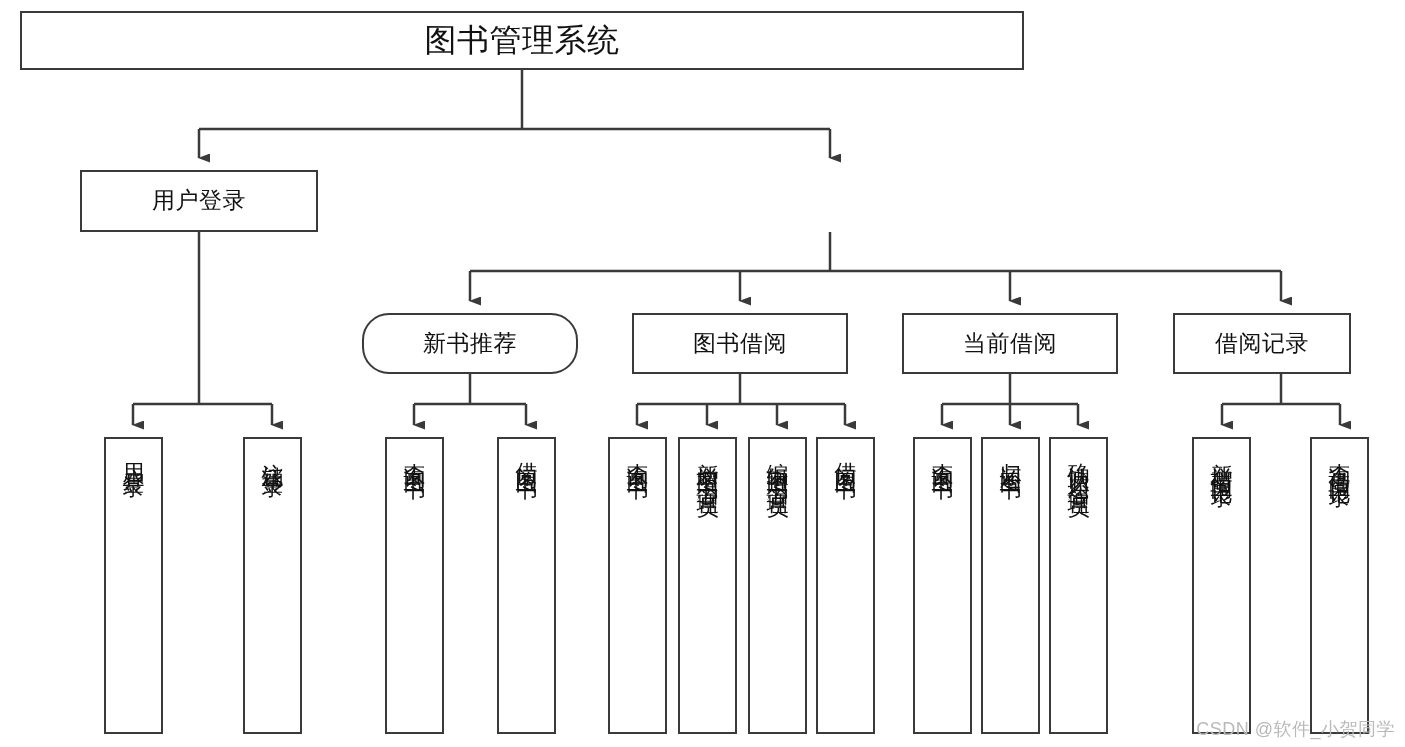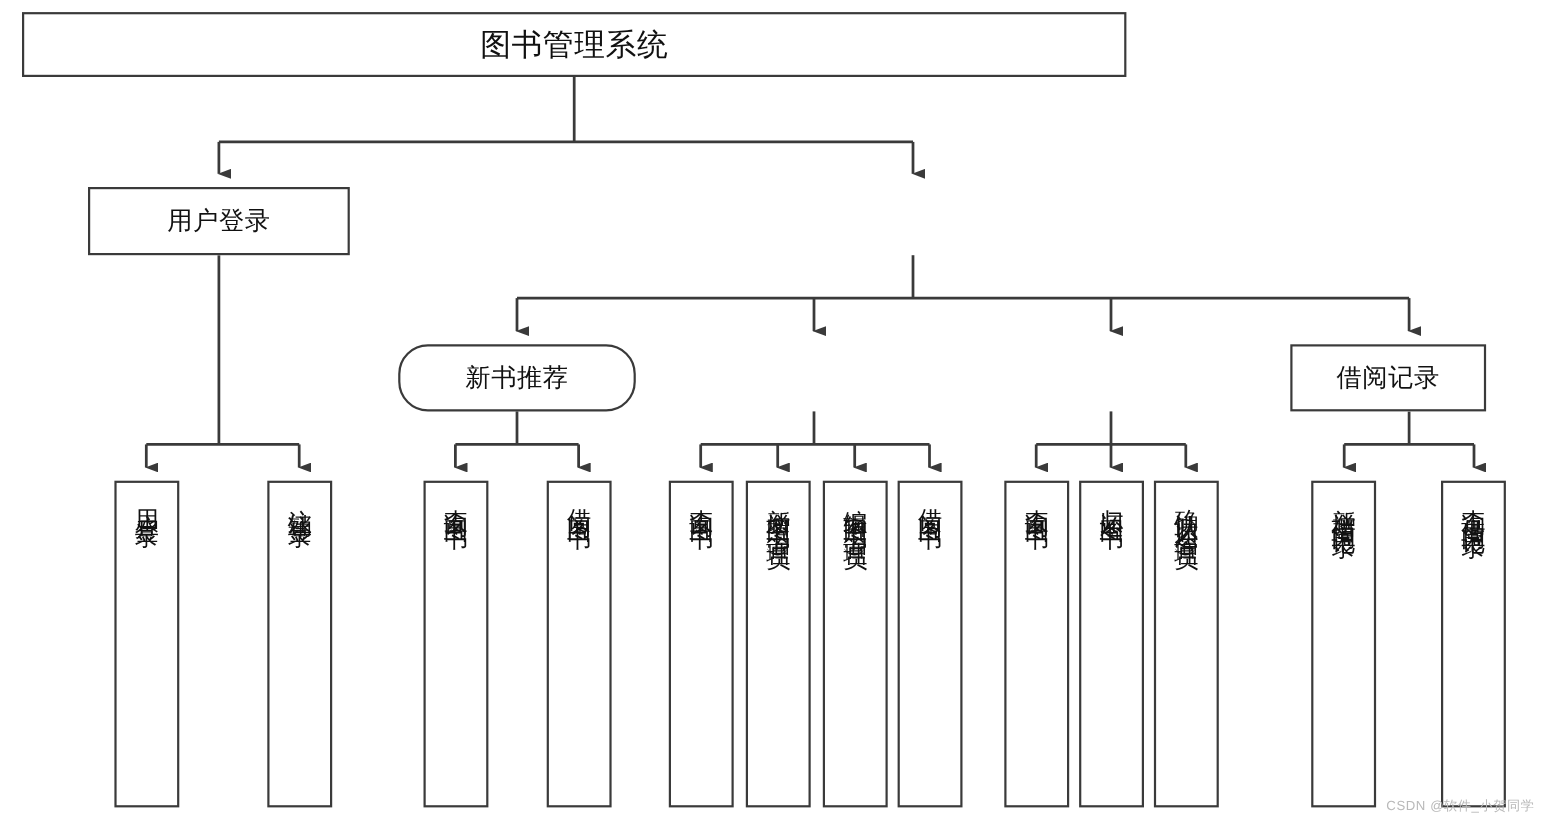--- a/index.html
+++ b/index.html
@@ -40,41 +40,41 @@
     text-align: center;
     line-height: 1.18;
     white-space: nowrap;
   }
   
   .node.horiz .lbl {
     font-size: 23px;
     letter-spacing: 0.5px;
   }
   .node.root .lbl {
-    font-size: 28px;
+    font-size: 32px;
   }
   
   .node.vert {
     align-items: flex-start;
     justify-content: center;
     padding-top: 6px;
   }
   .node.vert .lbl {
     writing-mode: vertical-rl;
     text-orientation: upright;
     font-size: 22px;
     line-height: 1;
     letter-spacing: 5px;
     white-space: nowrap;
   }
   #watermark {
     position: absolute;
     right: 10px;
     bottom: 6px;
-    font-size: 12px;
+    font-size: 18px;
     color: #b9b9b9;
     letter-spacing: 0.5px;
     white-space: nowrap;
     user-select: none;
   }
 </style>
 </head>
 <body>
 
 <div id="canvas">
@@ -133,20 +133,26 @@
     <span class="lbl">图书管理系统</span>
   </div>
 
   <div class="node horiz" style="left:80px; top:170px; width:238px; height:62px;">
     <span class="lbl">用户登录</span>
   </div>
 
   <div class="node horiz" style="left:362px; top:313px; width:216px; height:61px;border-radius:27px;">
     <span class="lbl">新书推荐</span>
   </div>
+  <div class="node horiz" style="left:632px; top:313px; width:216px; height:61px;">
+    <span class="lbl">图书借阅</span>
+  </div>
+  <div class="node horiz" style="left:902px; top:313px; width:216px; height:61px;">
+    <span class="lbl">当前借阅</span>
+  </div>
   <div class="node horiz" style="left:1173px; top:313px; width:178px; height:61px;">
     <span class="lbl">借阅记录</span>
   </div>
 
   <div class="node vert" style="left:104px; top:437px; width:59px; height:297px;">
     <span class="lbl">用户登录</span>
   </div>
   <div class="node vert" style="left:243px; top:437px; width:59px; height:297px;">
     <span class="lbl">注销登录</span>
   </div>

